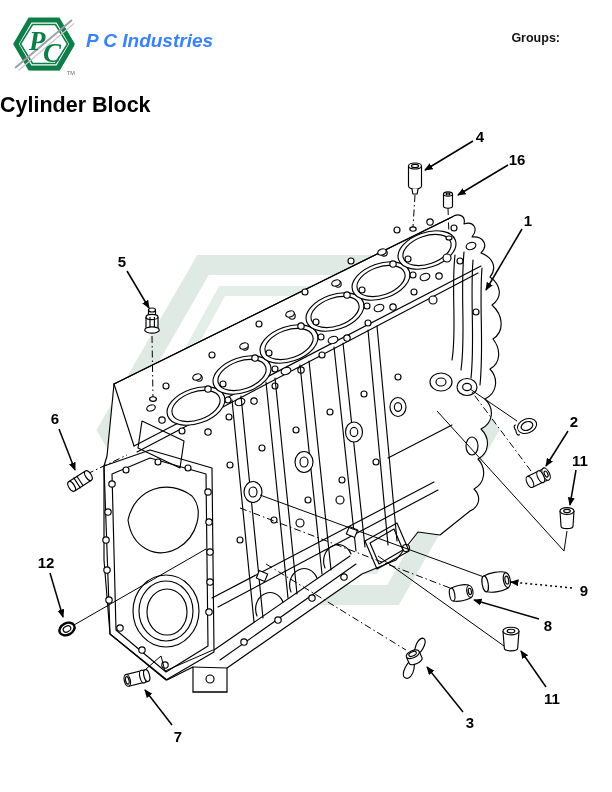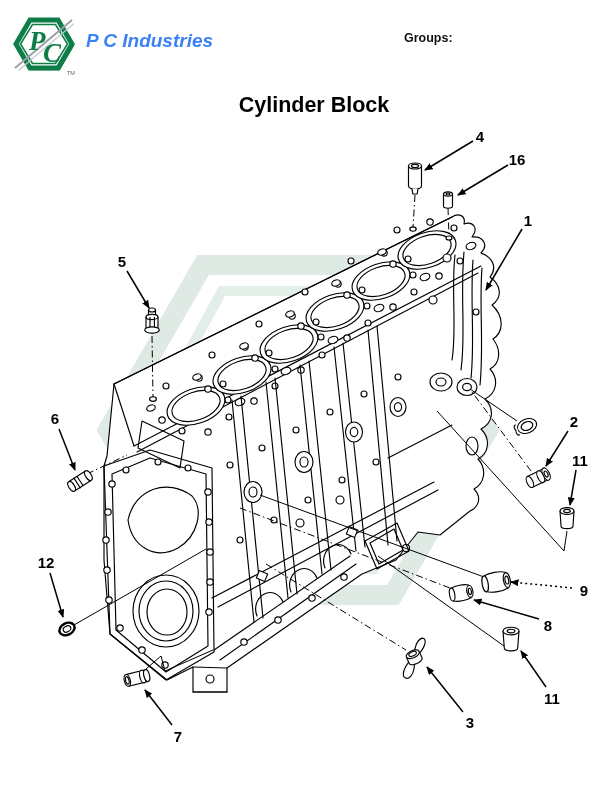--- a/index.html
+++ b/index.html
@@ -3,23 +3,23 @@
 <meta charset="utf-8">
 <style>
   html,body{margin:0;padding:0;background:#888;}
   #page{position:relative;width:612px;height:792px;background:#fff;margin:0 auto;overflow:hidden;
         font-family:"Liberation Sans",sans-serif;}
   #art{position:absolute;left:0;top:0;}
   .co{position:absolute;font:bold 15px "Liberation Sans",sans-serif;color:#000;
       transform:translate(-50%,-50%);letter-spacing:0;}
   #company{position:absolute;left:86px;top:30px;font:bold italic 19px "Liberation Sans",sans-serif;
            font-style:italic;color:#3b82f6;}
-  #groups{position:absolute;left:404px;top:30px;width:156px;text-align:left;
+  #groups{position:absolute;left:404px;top:30px;width:156px;text-align:right;
           font:bold 12.5px "Liberation Sans",sans-serif;line-height:17px;color:#111;}
-  #title{position:absolute;left:16px;top:93px;width:596px;text-align:center;
+  #title{position:absolute;left:0;top:93px;width:596px;text-align:left;
          font:bold 21.5px "Liberation Sans",sans-serif;color:#000;}
 </style>
 </head>
 <body>
 
 <div id="page">
 
   <svg id="art" width="612" height="792" viewBox="0 0 612 792">
     <defs>
       <marker id="ah" markerWidth="9" markerHeight="8" refX="7.5" refY="3.5" orient="auto" markerUnits="userSpaceOnUse">

